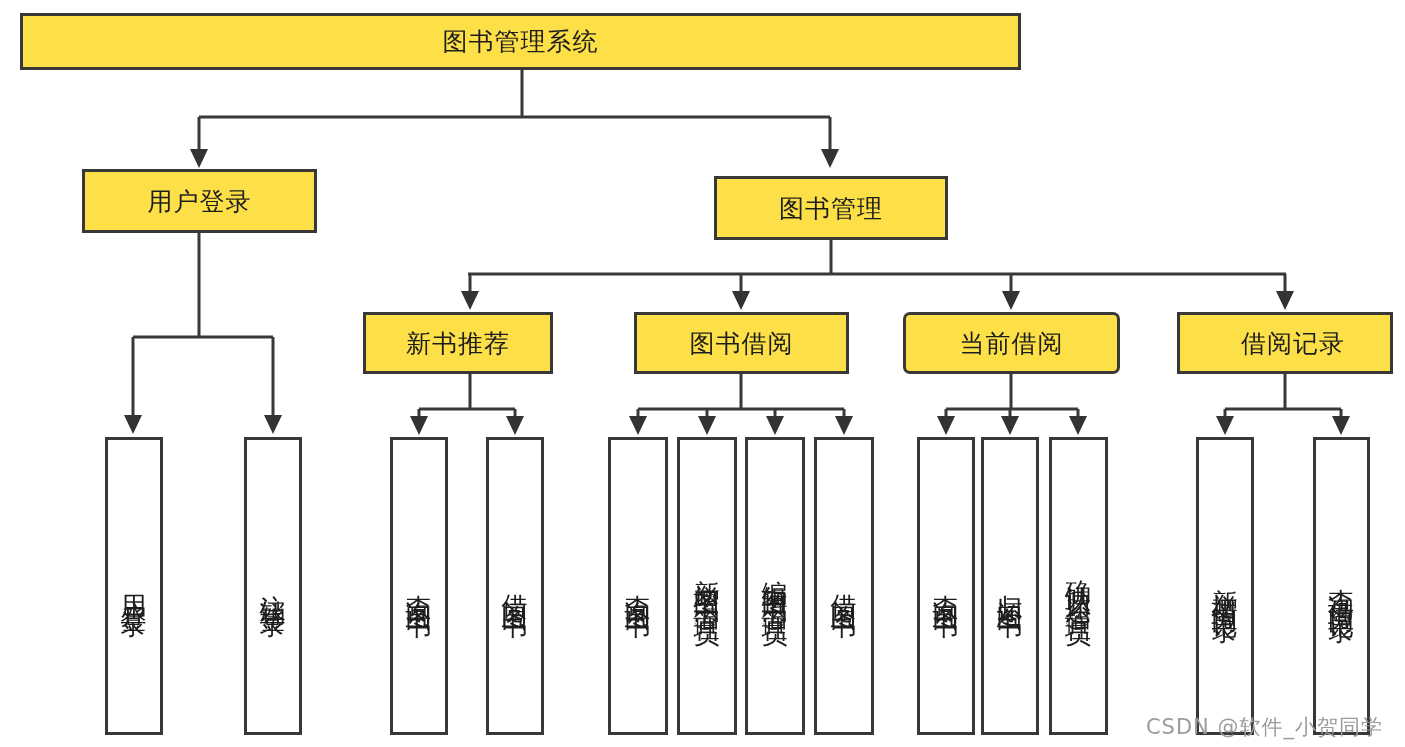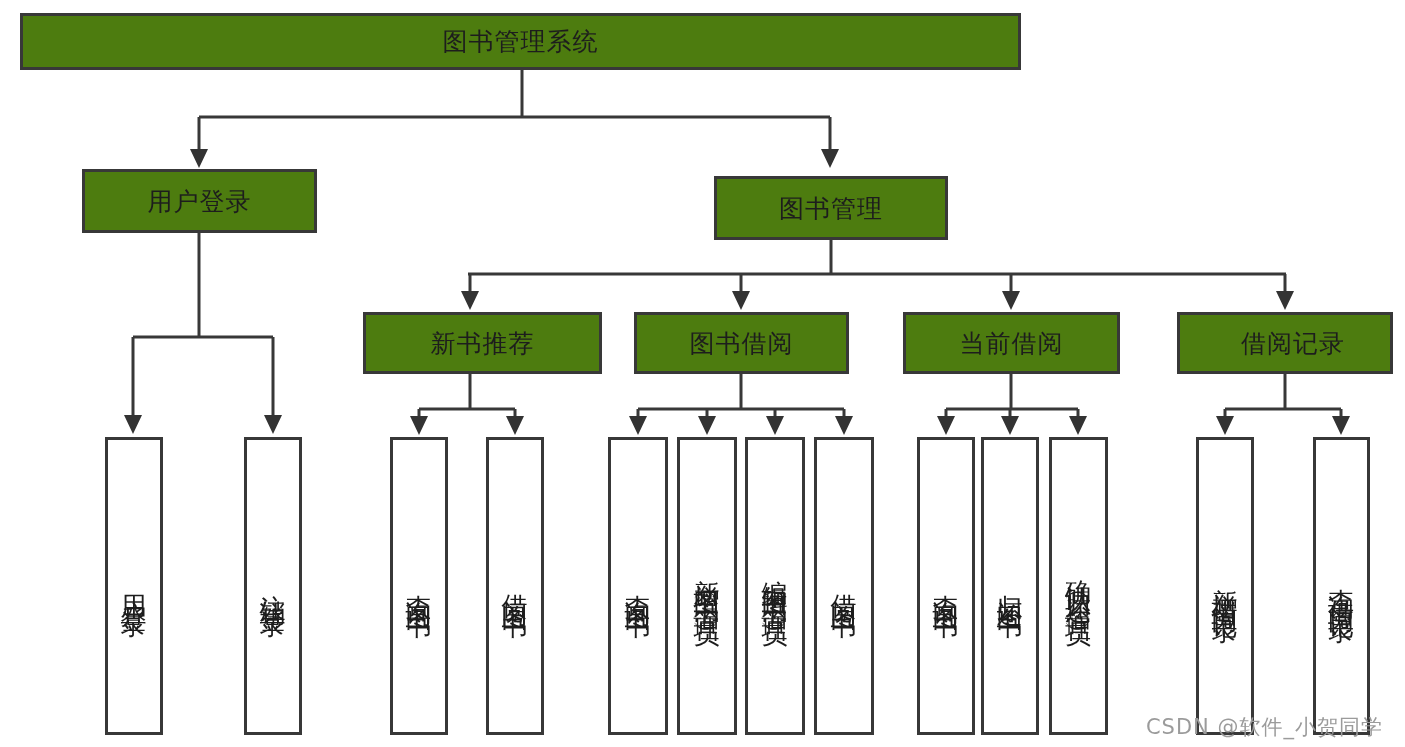--- a/index.html
+++ b/index.html
@@ -10,21 +10,21 @@
     font-family:"DejaVu Sans","Liberation Sans",sans-serif;
     overflow:hidden;
   }
   svg.wires{position:absolute;left:0;top:0;width:1405px;height:747px;}
   .wire{stroke:#383838;stroke-width:3;fill:none;}
   .ahead{fill:#333333;stroke:none;}
   .hbox{
     position:absolute;
     box-sizing:border-box;
     border:3px solid #383838;
-    background:#4d7c0f;
+    background:#fde047;
     display:flex;align-items:center;justify-content:center;
     font-size:25px;color:#1d1d1d;
     letter-spacing:1px;
     white-space:nowrap;
   }
   .vbox{
     position:absolute;
     top:437px;height:298px;
     box-sizing:border-box;
     border:3px solid #383838;
@@ -73,23 +73,23 @@
     <path class="ahead" d="M629 416 L647 416 L638 435 Z M698 416 L716 416 L707 435 Z M766 416 L784 416 L775 435 Z M835 416 L853 416 L844 435 Z"></path>
     <path class="ahead" d="M937 416 L955 416 L946 435 Z M1001 416 L1019 416 L1010 435 Z M1069 416 L1087 416 L1078 435 Z"></path>
     <path class="ahead" d="M1216 416 L1234 416 L1225 435 Z M1332 416 L1350 416 L1341 435 Z"></path>
   </svg>
 
   <div class="hbox" style="left:20px;top:13px;width:1001px;height:57px;">图书管理系统</div>
 
   <div class="hbox" style="left:82px;top:169px;width:235px;height:64px;">用户登录</div>
   <div class="hbox" style="left:714px;top:176px;width:234px;height:64px;">图书管理</div>
 
-  <div class="hbox" style="left:363px;top:312px;width:239px;height:62px;">新书推荐</div>
+  <div class="hbox" style="left:363px;top:312px;width:190px;height:62px;">新书推荐</div>
   <div class="hbox" style="left:634px;top:312px;width:215px;height:62px;">图书借阅</div>
-  <div class="hbox" style="left:903px;top:312px;width:217px;height:62px;">当前借阅</div>
+  <div class="hbox" style="left:903px;top:312px;width:217px;height:62px;border-radius:7px;">当前借阅</div>
   <div class="hbox" style="left:1177px;top:312px;width:216px;height:62px;padding-left:16px;">借阅记录</div>
 
   <div class="vbox" style="left:105px;width:58px;">用户登录</div>
   <div class="vbox" style="left:244px;width:58px;">注销登录</div>
 
   <div class="vbox" style="left:390px;width:58px;">查询图书</div>
   <div class="vbox" style="left:486px;width:58px;">借阅图书</div>
 
   <div class="vbox" style="left:608px;width:60px;">查询图书</div>
   <div class="vbox" style="left:677px;width:60px;">新增图书（管理员）</div>

